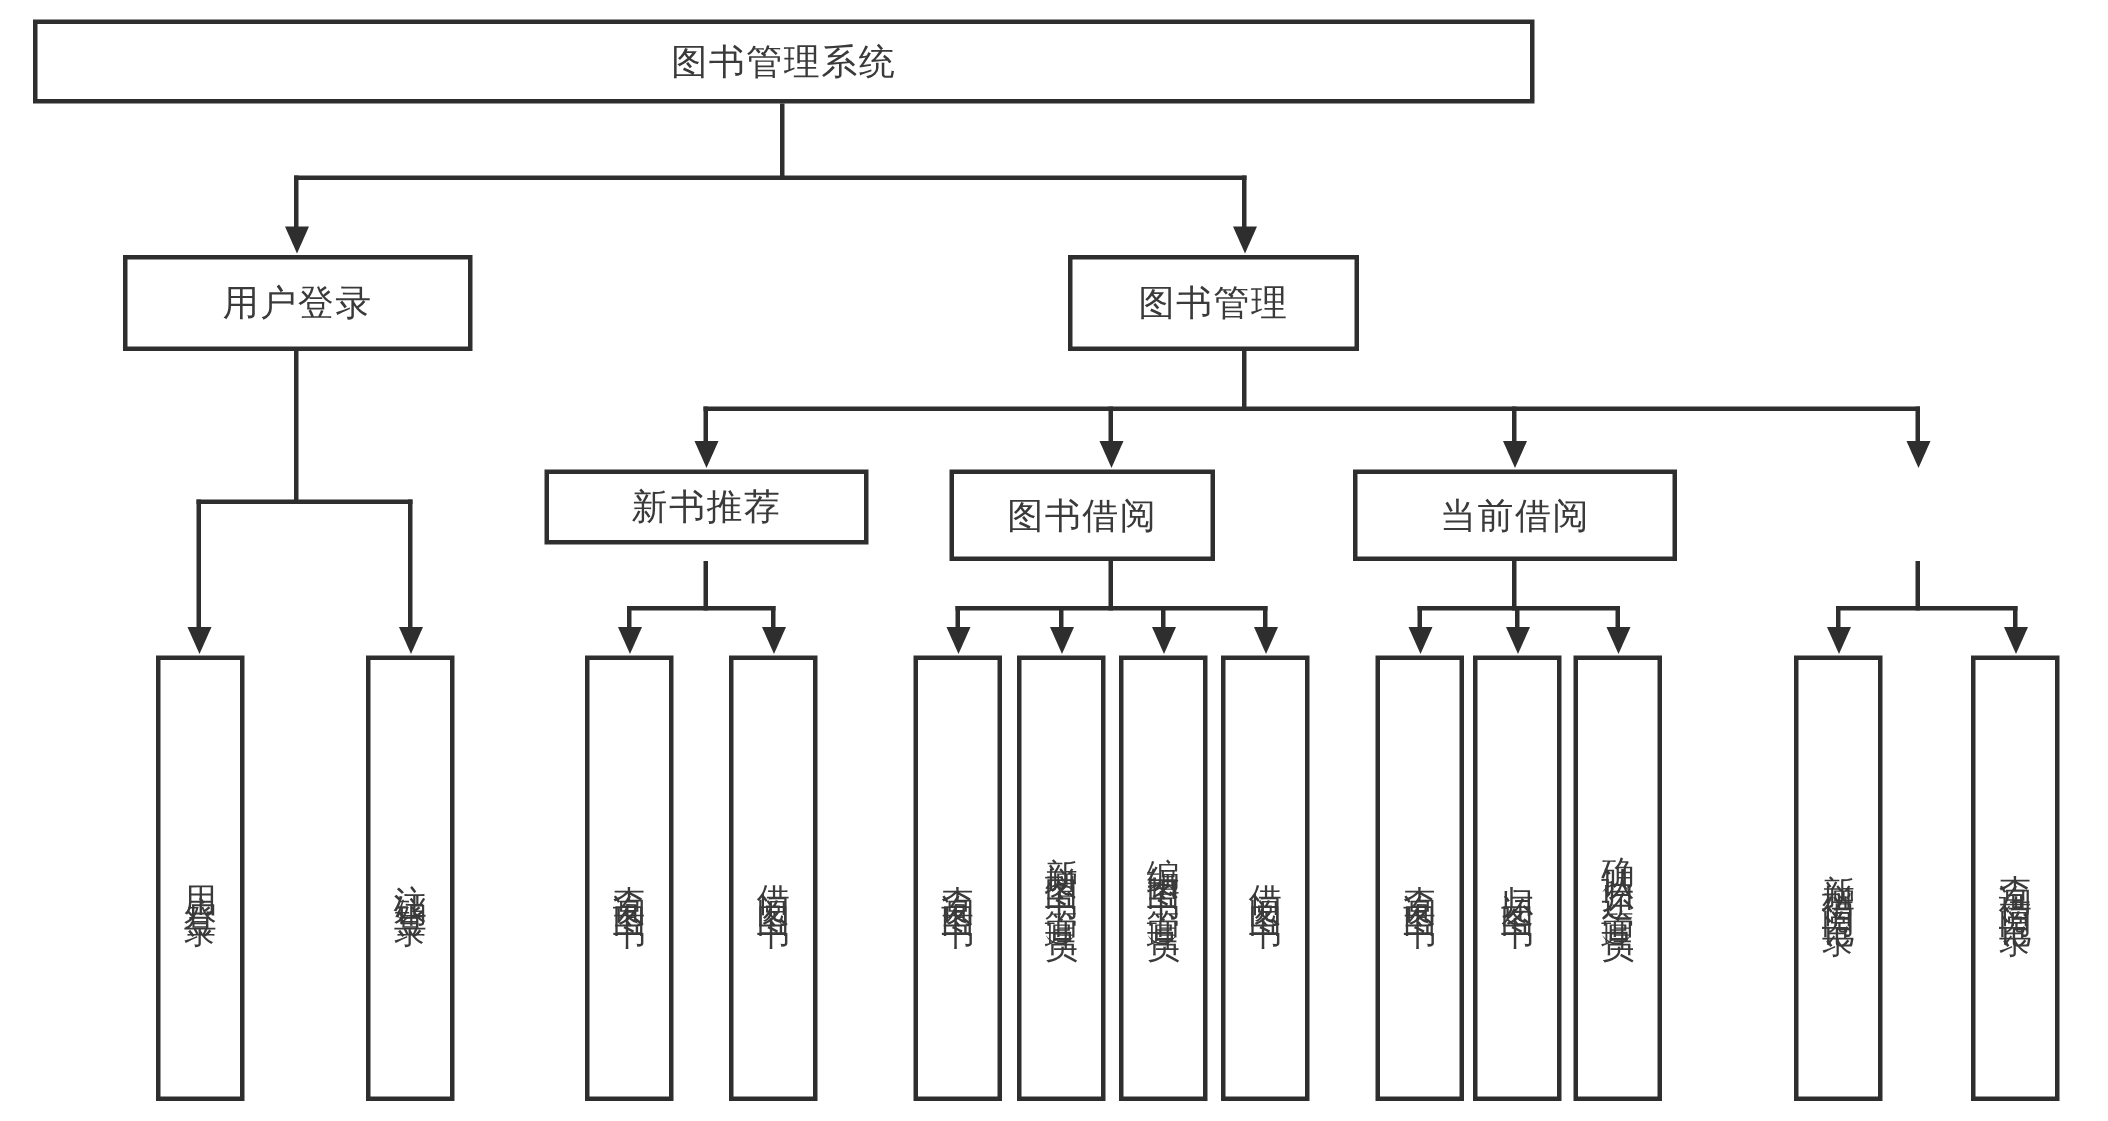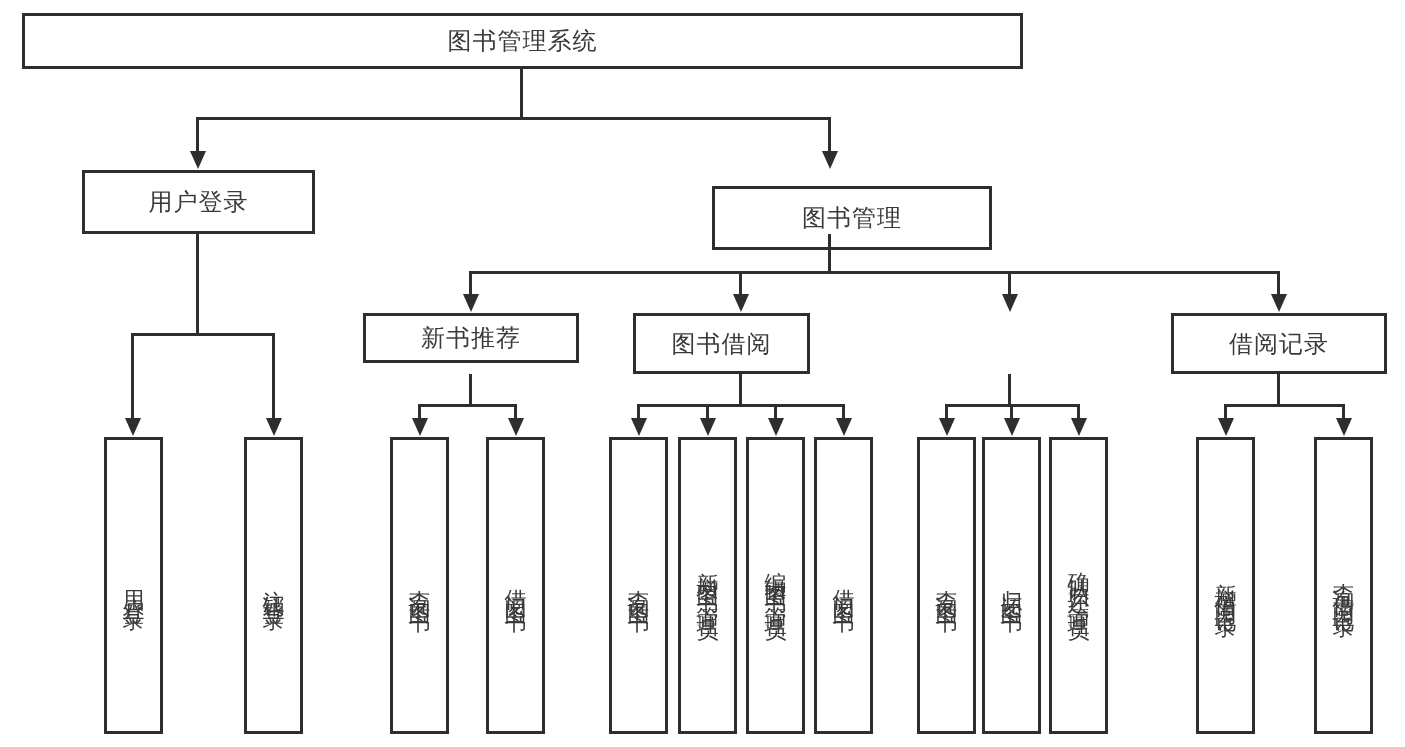--- a/index.html
+++ b/index.html
@@ -32,32 +32,32 @@
 
 <div class="canvas">
 
   <div class="box hbox" style="left:22px;top:13px;width:1001px;height:56px">
     <span>图书管理系统</span>
   </div>
 
   <div class="box hbox" style="left:82px;top:170px;width:233px;height:64px">
     <span>用户登录</span>
   </div>
-  <div class="box hbox" style="left:712px;top:186px;width:280px;height:64px">
+  <div class="box hbox" style="left:712px;top:170px;width:194px;height:64px">
     <span>图书管理</span>
   </div>
 
   <div class="box hbox" style="left:363px;top:313px;width:216px;height:50px">
     <span>新书推荐</span>
   </div>
   <div class="box hbox" style="left:633px;top:313px;width:177px;height:61px">
     <span>图书借阅</span>
   </div>
-  <div class="box hbox" style="left:1171px;top:313px;width:216px;height:61px">
-    <span>借阅记录</span>
+  <div class="box hbox" style="left:902px;top:313px;width:216px;height:61px">
+    <span>当前借阅</span>
   </div>
 
   <div class="box vbox" style="left:104px;top:437px;width:59px;height:297px">
     <span>用户登录</span>
   </div>
   <div class="box vbox" style="left:244px;top:437px;width:59px;height:297px">
     <span>注销登录</span>
   </div>
 
   <div class="box vbox" style="left:390px;top:437px;width:59px;height:297px">

